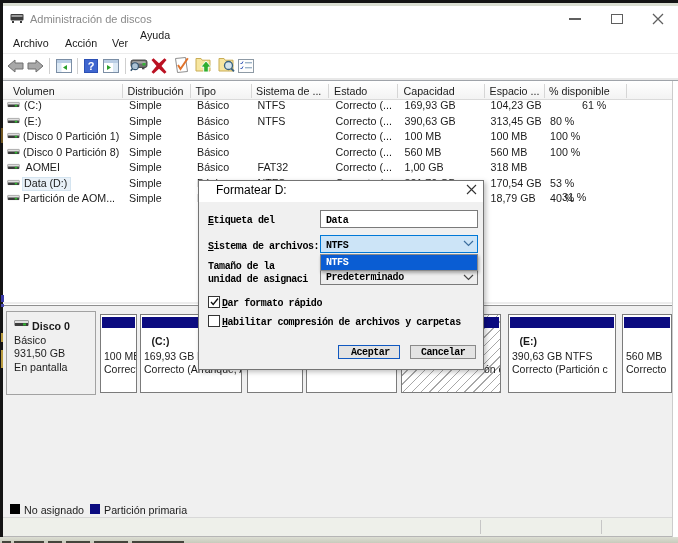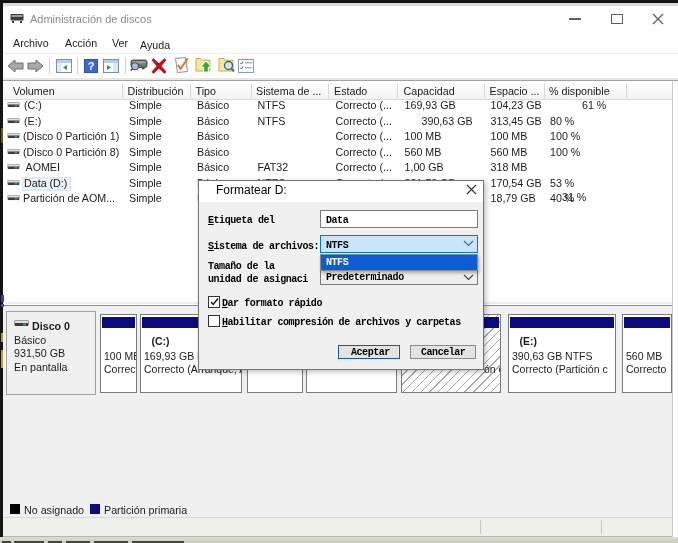--- a/index.html
+++ b/index.html
@@ -28,21 +28,21 @@
 <div class="t" style="left:30px;top:13px;font-size:11px;color:#8a8a8a;">Administración de discos</div>
 <div class="abs" style="left:569px;top:18px;width:12px;height:1.5px;background:#5f5f5f;"></div>
 <div class="abs" style="left:611px;top:14px;width:10px;height:8px;border:1.2px solid #5f5f5f;"></div>
 <svg style="left:652px;top:13px;" width="12" height="12" viewBox="0 0 12 12">
   <path d="M1 1 L11 11 M11 1 L1 11" stroke="#5f5f5f" stroke-width="1.3"></path>
 </svg>
 
 <div class="t" style="left:13px;top:36.5px;">Archivo</div>
 <div class="t" style="left:65px;top:36.5px;">Acción</div>
 <div class="t" style="left:112px;top:36.5px;">Ver</div>
-<div class="t" style="left:140px;top:39px;">Ayuda</div>
+<div class="t" style="left:140px;top:29px;">Ayuda</div>
 <div class="abs" style="left:3px;top:53px;width:675px;height:1px;background:#ececec;"></div>
 
 <div class="abs" style="left:3px;top:78px;width:675px;height:2px;background:#e8e8e8;"></div>
 <div class="sep" style="left:49px;"></div>
 <div class="sep" style="left:77px;"></div>
 <div class="sep" style="left:125px;"></div>
 
 <svg style="left:7px;top:59px;" width="17" height="14" viewBox="0 0 17 14">
   <path d="M8 1 L8 4 L16 4 L16 10 L8 10 L8 13 L1 7 Z" fill="#a8a8a8" stroke="#6e6e6e" stroke-width="1"></path>
 </svg>
@@ -154,21 +154,21 @@
     <svg class="vicon" style="top:3px;" width="12" height="7" viewBox="0 0 15 9">
         <rect x="0.5" y="0.5" width="14" height="5" rx="0.5" fill="#dfdfdf" stroke="#7d7d7d" stroke-width="0.7"></rect>
         <rect x="1" y="3" width="13" height="3" fill="#3c3c3c"></rect>
         <rect x="9" y="3.4" width="3" height="2" fill="#2eb52e"></rect>
       </svg>
     <div class="t" style="left:24px;">(E:)</div>
       <div class="t" style="left:129px;">Simple</div>
       <div class="t" style="left:197px;">Básico</div>
       <div class="t" style="left:257.5px;">NTFS</div>
       <div class="t" style="left:335.5px;">Correcto (...</div>
-      <div class="t" style="left:404.5px;margin-left:17px;">390,63 GB</div>
+      <div class="t" style="left:404.5px;">390,63 GB</div>
       <div class="t" style="left:490.5px;">313,45 GB</div>
       <div class="t" style="left:550px;">80 %</div>
   </div>
   <div class="row abs" style="left:0;top:130px;width:616px;height:15px;">
     <svg class="vicon" style="top:3px;" width="12" height="7" viewBox="0 0 15 9">
         <rect x="0.5" y="0.5" width="14" height="5" rx="0.5" fill="#dfdfdf" stroke="#7d7d7d" stroke-width="0.7"></rect>
         <rect x="1" y="3" width="13" height="3" fill="#3c3c3c"></rect>
         <rect x="9" y="3.4" width="3" height="2" fill="#2eb52e"></rect>
       </svg>
     <div class="t" style="left:23px;">(Disco 0 Partición 1)</div>

